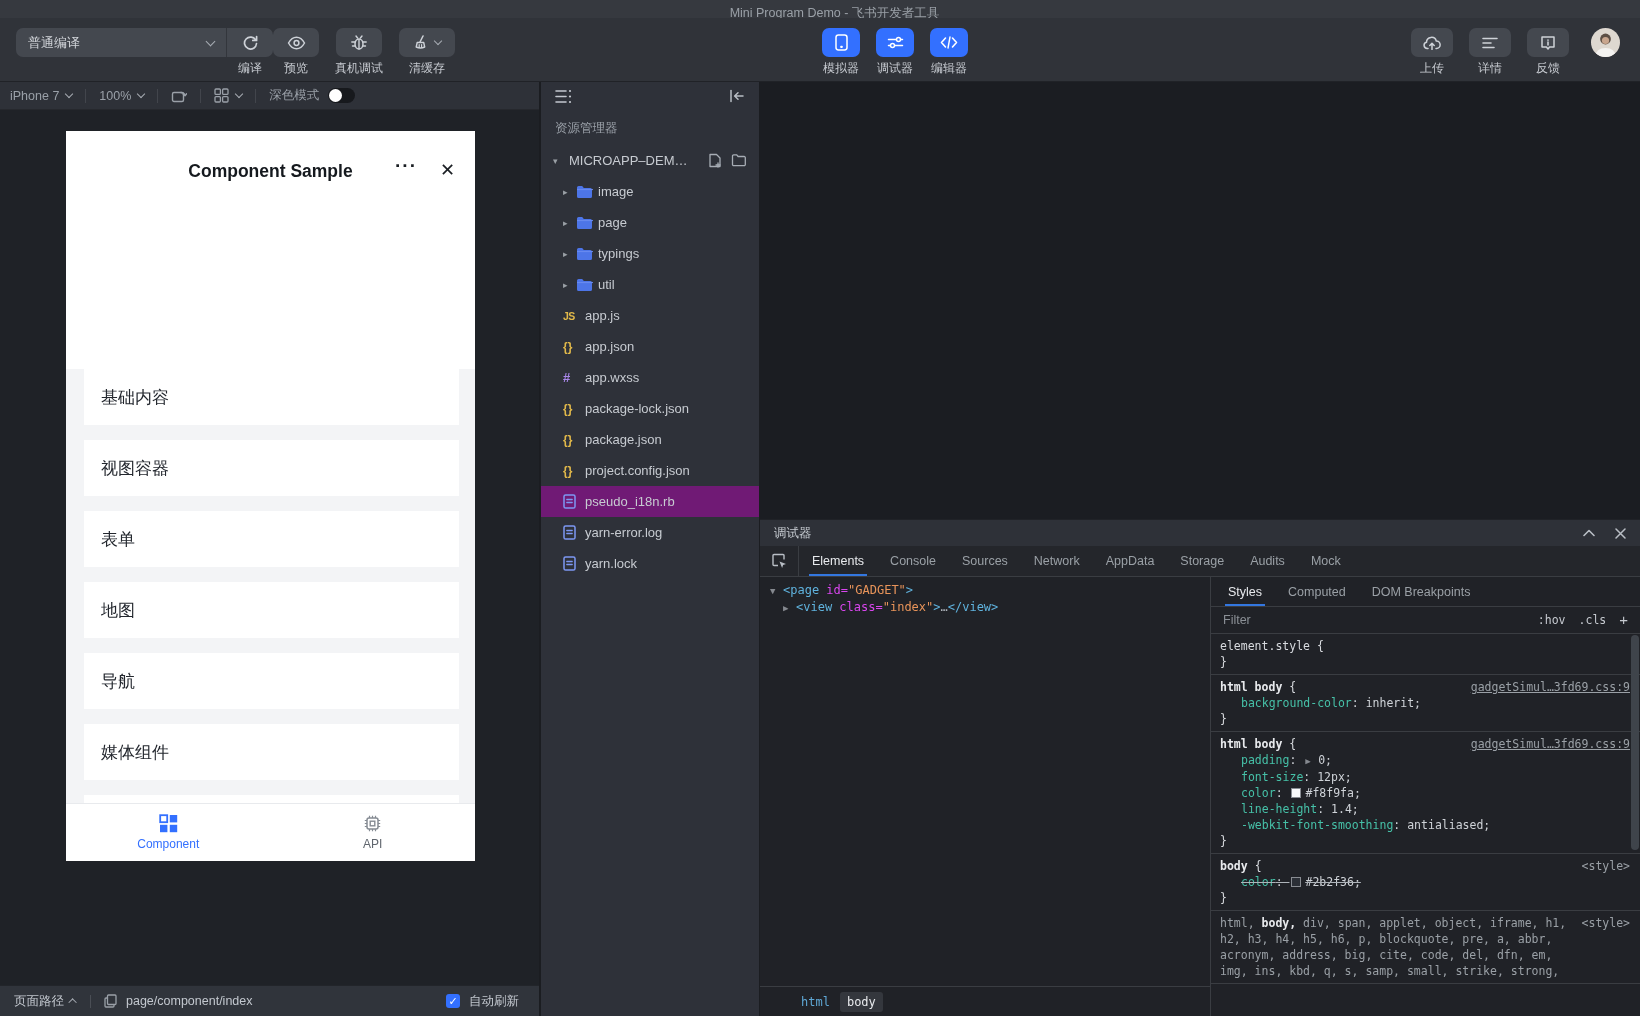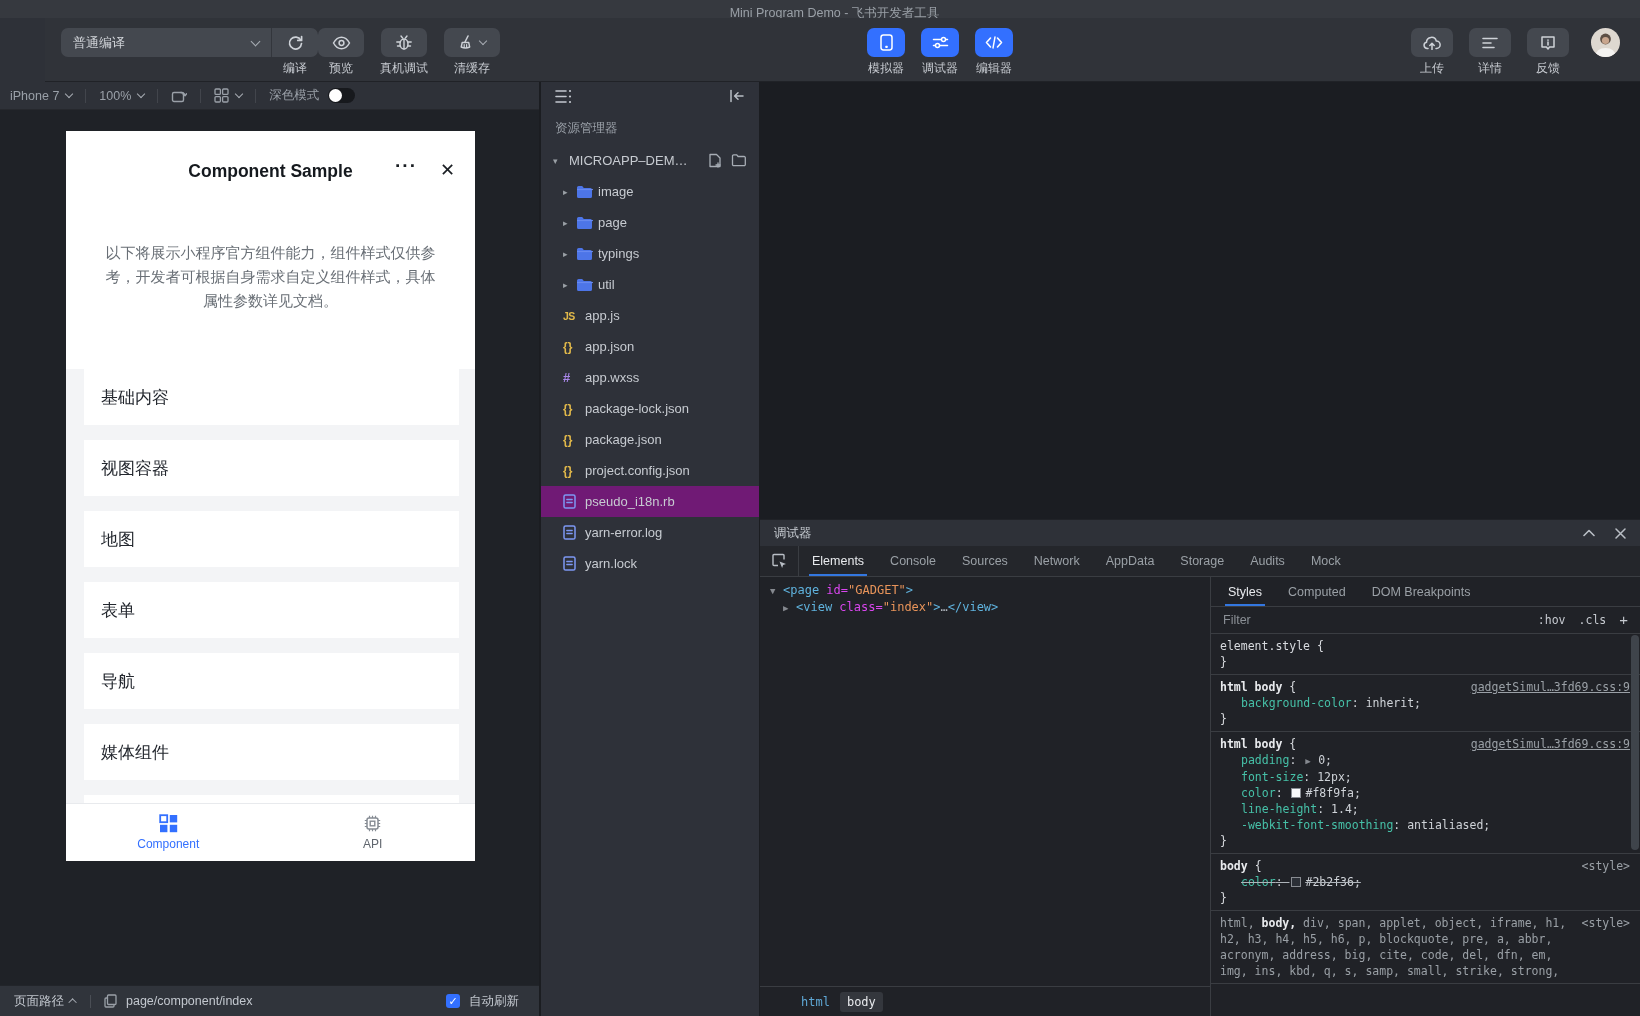--- a/index.html
+++ b/index.html
@@ -7,21 +7,21 @@
   body { font-family:"Liberation Sans","DejaVu Sans",sans-serif; background:#2e3138; font-size:13px; }
   .app { width:1640px; height:1016px; display:flex; flex-direction:column; }
 
   
   .titlebar { height:18px; background:#36393f; color:#9aa0a7; font-size:12.5px;
     display:flex; align-items:flex-end; justify-content:center; overflow:hidden; }
   .titlebar span { transform:translateY(4px);margin-left:29px; }
 
   
   .toolbar { height:64px; background:#303339; border-bottom:1px solid #202227;
-    display:flex; align-items:flex-start; padding:10px 0 0 16px; position:relative;margin-left:45px; }
+    display:flex; align-items:flex-start; padding:10px 0 0 16px; position:relative; }
   .tb-item { display:flex; flex-direction:column; align-items:center; margin-right:16px; }
   .tb-label { font-size:12px; color:#c6cad0; margin-top:5px; line-height:13px; }
   .icon-btn { height:29px; min-width:46px; background:#44484f; border-radius:7px;
     display:flex; align-items:center; justify-content:center; cursor:pointer; color:#ced2d8; }
   .icon-btn.blue { background:#3370ff; color:#fff; min-width:38px; }
   .compile-group { display:flex; flex-direction:column; }
   .compile-bar { display:flex; align-items:stretch; background:#44484f; border-radius:7px; height:29px; }
   .compile-select { width:210px; display:flex; align-items:center; padding:0 12px; color:#d2d5da; font-size:13px; cursor:pointer; }
   .compile-select .chev { margin-left:auto; }
   .compile-divider { width:1px; background:#33363c; }
@@ -309,26 +309,25 @@
         </div>
       </div>
 
       <div class="phone-stage">
         <div class="phone">
           <div class="phone-header">
             <div class="phone-title">Component Sample</div>
             <div class="phone-more">···</div>
             <div class="phone-close">✕</div>
           </div>
-          <div class="phone-desc">以下将展示小程序官方组件能力，组件样式仅供参考，开发者可根据自身需求自定义组件样式，具体属性参数详见文档。</div>
           <div class="phone-cards" id="phone-cards">
               <div class="p-card">基础内容</div>
               <div class="p-card">视图容器</div>
+              <div class="p-card">表单</div>
               <div class="p-card">地图</div>
-              <div class="p-card">表单</div>
               <div class="p-card">导航</div>
               <div class="p-card">媒体组件</div>
               <div class="p-card"></div>
             </div>
           <div class="phone-tabbar" id="phone-tabbar">
               <div class="p-tab active">
                 <svg width="19" height="19" viewBox="0 0 19 19">
                   <rect x="1.2" y="1.2" width="7" height="7" fill="#fff" stroke="#3370ff" stroke-width="1.8"></rect>
                   <rect x="10.8" y="1" width="7.4" height="7.4" fill="#3370ff"></rect>
                   <rect x="1" y="10.8" width="7.4" height="7.4" fill="#3370ff"></rect>

